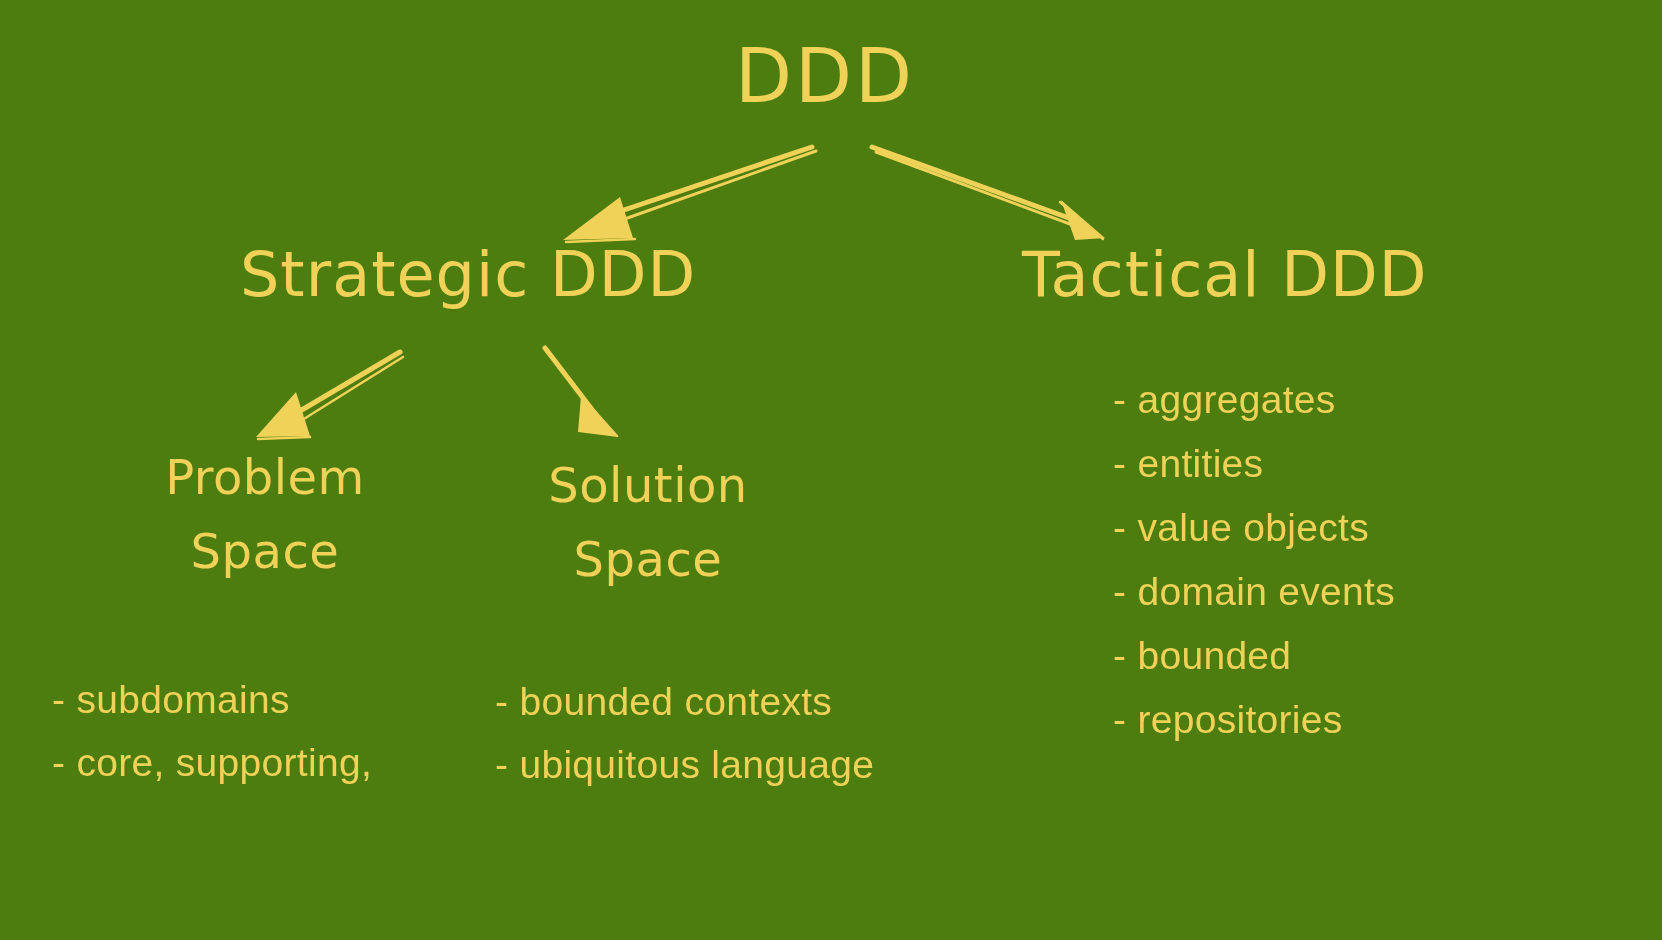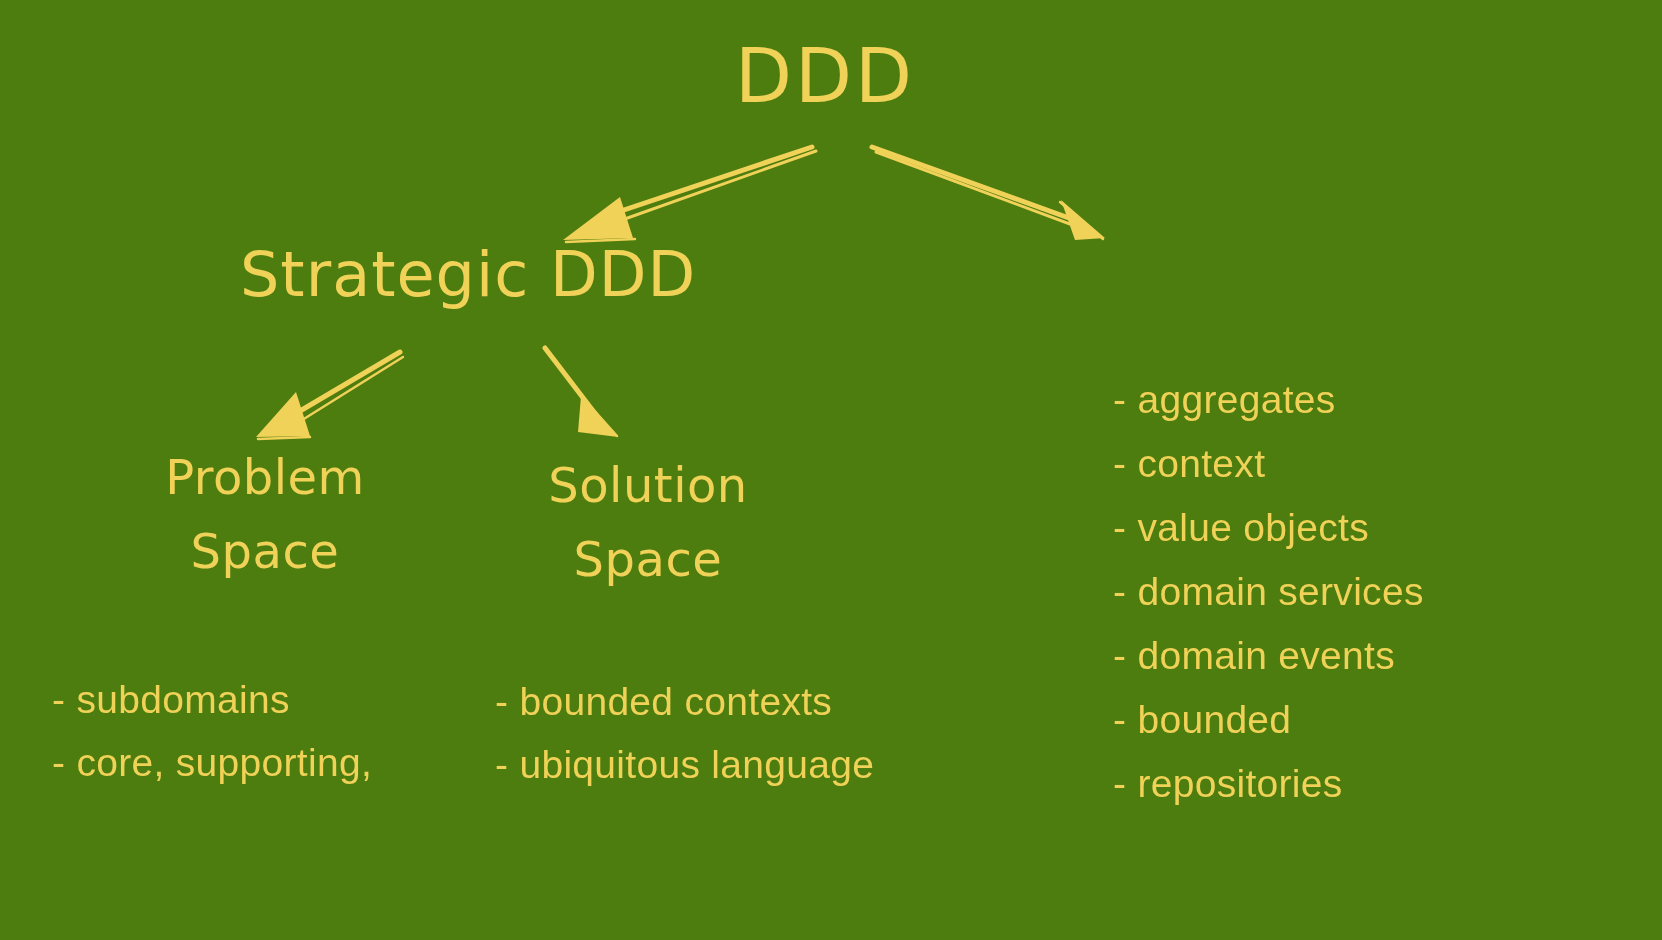--- a/index.html
+++ b/index.html
@@ -135,20 +135,21 @@
       <path d="M 549 352 L 604 427" stroke="#EFD257" stroke-width="2.5" fill="none" stroke-linecap="round"></path>
       <path d="M 581 396 L 618 437 L 578 432 Z" fill="#EFD257"></path>
       <path d="M 583 398 L 617 436" stroke="#EFD257" stroke-width="2.5" fill="none" stroke-linecap="round"></path>
     </g>
   </svg>
 
   <div class="node root-node" id="node-ddd">DDD</div>
 
   <div class="node branch-node" id="node-strategic">Strategic DDD</div>
 
+  <div class="node branch-node" id="node-tactical">Tactical DDD</div>
 
   <div class="node leaf-node" id="node-problem">
     <div>Problem</div>
     <div>Space</div>
   </div>
 
   <div class="node leaf-node" id="node-solution">
     <div>Solution</div>
     <div>Space</div>
   </div>
@@ -158,21 +159,20 @@
     <li>- core, supporting,</li>
   </ul>
 
   <ul class="bullet-list" id="list-solution">
     <li>- bounded contexts</li>
     <li>- ubiquitous language</li>
   </ul>
 
   <ul class="bullet-list" id="list-tactical">
     <li>- aggregates</li>
-    <li>- context</li>
+    <li>- entities</li>
     <li>- value objects</li>
-    <li>- domain services</li>
     <li>- domain events</li>
     <li>- bounded</li>
     <li>- repositories</li>
   </ul>
 
 </div>
 
 </body></html>

